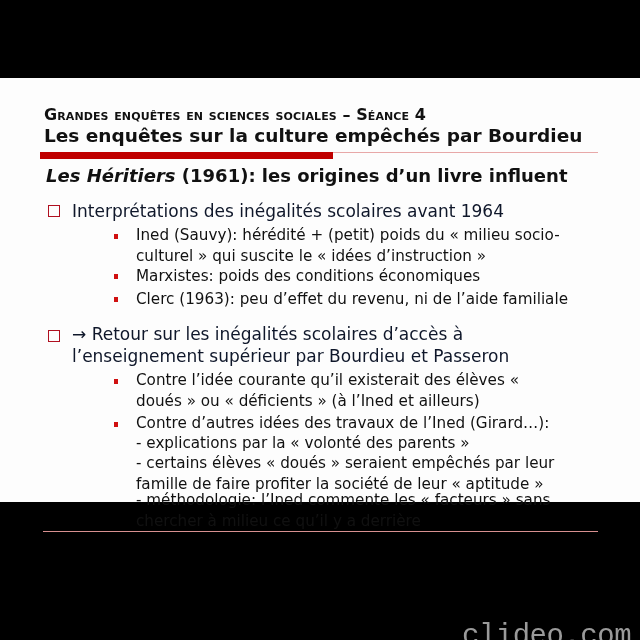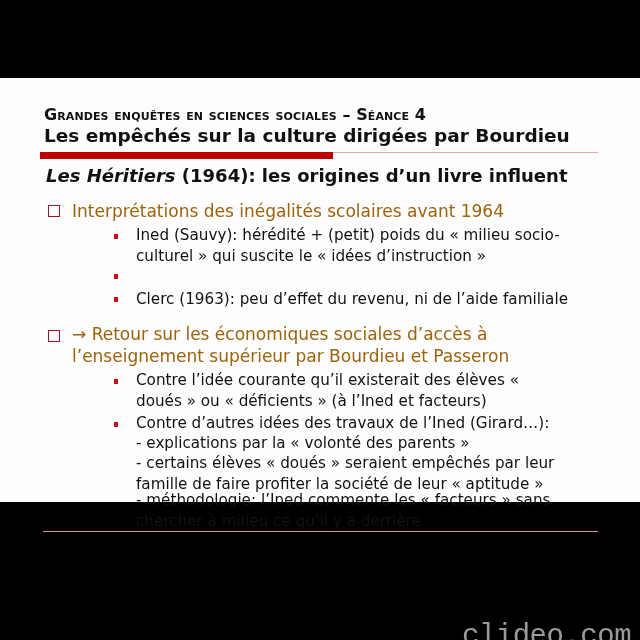--- a/index.html
+++ b/index.html
@@ -17,21 +17,21 @@
   .hdr2 {
     position:absolute; left:44px; top:47px; font-weight:bold; font-size:18.5px; color:#111;
   }
   .redbar { position:absolute; left:40px; top:74px; width:293px; height:7px; background:#c00000; }
   .thinline { position:absolute; left:333px; top:74px; width:265px; height:1px; background:#e8a8a8; }
   .subtitle {
     position:absolute; left:46px; top:87px; font-weight:bold; font-size:18px; color:#111;
   }
   .subtitle i { font-style:italic;text-align:right; }
   .lvl1 {
-    position:absolute; left:72px; font-size:17px; color:#a16207; line-height:22px;
+    position:absolute; left:72px; font-size:17px; color:#0f172a; line-height:22px;
   }
   .box {
     position:absolute; left:48px; width:10px; height:10px; border:1.6px solid #b01020;
   }
   .lvl2 {
     position:absolute; left:136px; font-size:15.2px; color:#111; line-height:20.5px; width:470px;
   }
   .sq {
     position:absolute; left:114px; width:4px; height:5px; background:#d01010;
   }
@@ -39,42 +39,43 @@
   .wm {
     position:absolute; left:462px; top:584px; font-size:29px; color:#9a9a9a;
     font-family:Liberation Mono, monospace; letter-spacing:-0.5px;margin-top:36px;
   }
 </style>
 </head>
 <body>
 
 <div class="slide">
   <div class="hdr1">Grandes enquêtes en sciences sociales – Séance 4</div>
-  <div class="hdr2">Les empêchés sur la culture dirigées par Bourdieu</div>
+  <div class="hdr2">Les enquêtes sur la culture empêchés par Bourdieu</div>
   <div class="redbar"></div>
   <div class="thinline"></div>
 
-  <div class="subtitle"><i>Les Héritiers</i><span> (1964): les origines d’un livre influent</span></div>
+  <div class="subtitle"><i>Les Héritiers</i><span> (1961): les origines d’un livre influent</span></div>
 
   <div class="box" style="top:127px"></div>
   <div class="lvl1" style="top:122px">Interprétations des inégalités scolaires avant 1964</div>
 
   <div class="sq" style="top:156px"></div>
   <div class="lvl2" style="top:147px">Ined (Sauvy): hérédité + (petit) poids du « milieu socio-culturel » qui suscite le « idées d’instruction »</div>
 
   <div class="sq" style="top:196px"></div>
+  <div class="lvl2" style="top:188px">Marxistes: poids des conditions économiques</div>
 
   <div class="sq" style="top:219px"></div>
   <div class="lvl2" style="top:211px">Clerc (1963): peu d’effet du revenu, ni de l’aide familiale</div>
 
   <div class="box" style="top:252px"></div>
-  <div class="lvl1" style="top:245px; width:470px">→ Retour sur les économiques sociales d’accès à l’enseignement supérieur par Bourdieu et Passeron</div>
+  <div class="lvl1" style="top:245px; width:470px">→ Retour sur les inégalités scolaires d’accès à l’enseignement supérieur par Bourdieu et Passeron</div>
 
   <div class="sq" style="top:301px"></div>
-  <div class="lvl2" style="top:292px; width:400px">Contre l’idée courante qu’il existerait des élèves « doués » ou « déficients » (à l’Ined et facteurs)</div>
+  <div class="lvl2" style="top:292px; width:400px">Contre l’idée courante qu’il existerait des élèves « doués » ou « déficients » (à l’Ined et ailleurs)</div>
 
   <div class="sq" style="top:344px"></div>
   <div class="lvl2" style="top:355px">- explications par la « volonté des parents »</div>
   <div class="lvl2" style="top:335px">Contre d’autres idées des travaux de l’Ined (Girard…):</div>
   <div class="lvl2" style="top:375px; width:455px">- certains élèves « doués » seraient empêchés par leur famille de faire profiter la société de leur « aptitude »</div>
   <div class="lvl2" style="top:412px; width:455px">- méthodologie: l’Ined commente les « facteurs » sans chercher à milieu ce qu’il y a derrière</div>
 
   <div class="botline"></div>
 </div>
 

